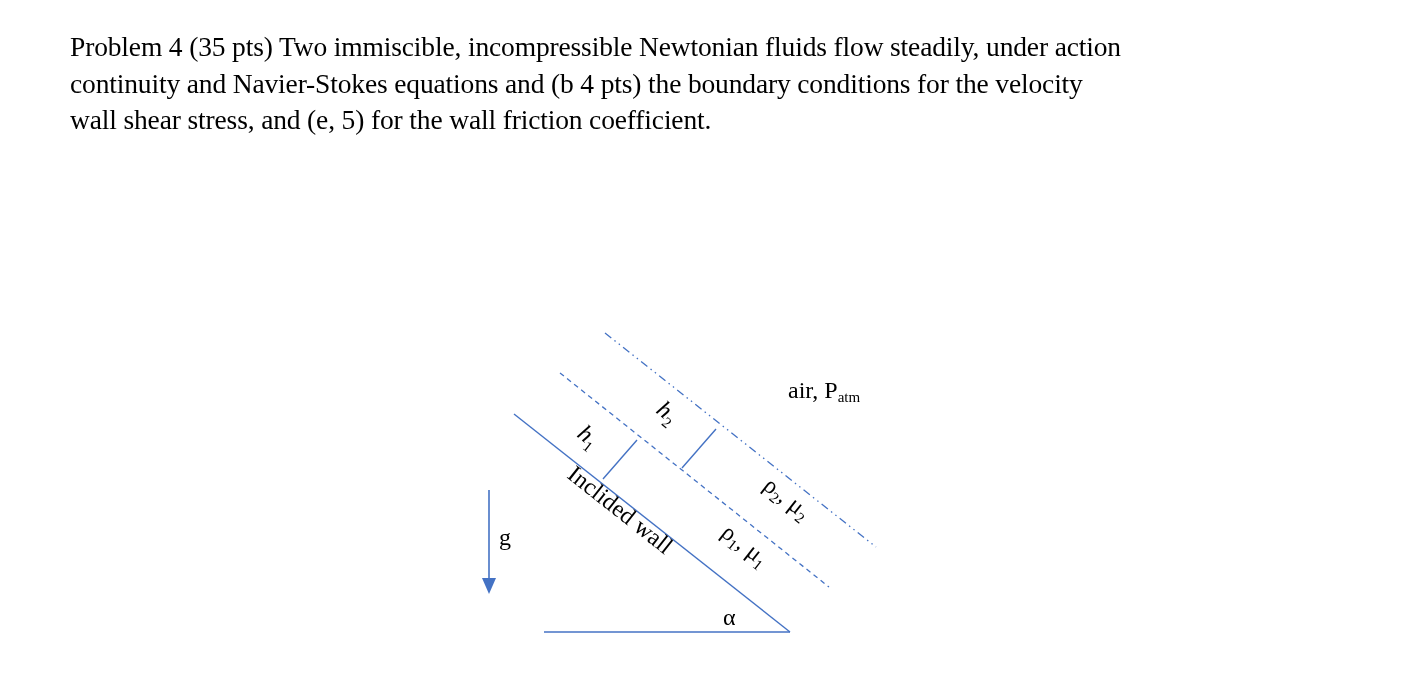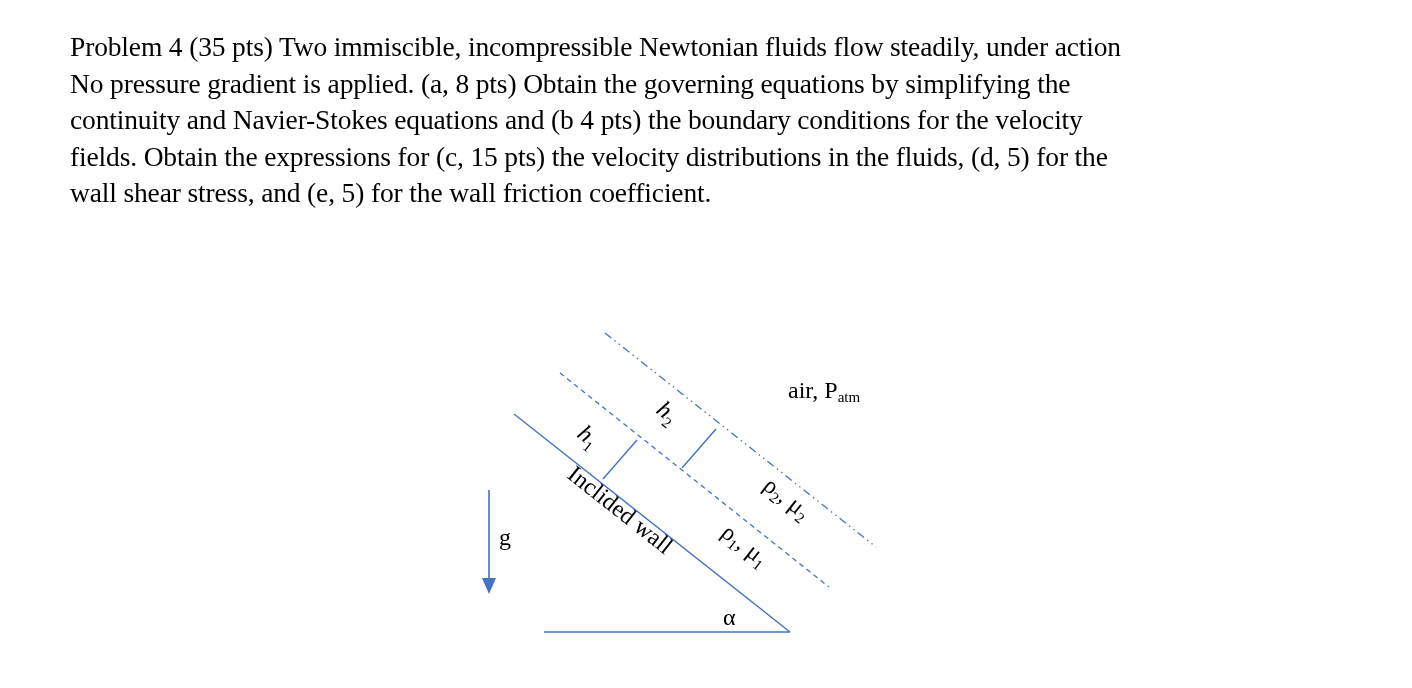--- a/index.html
+++ b/index.html
@@ -40,23 +40,21 @@
     svg text {
       font-family: "Liberation Serif", "DejaVu Serif", serif;
       fill: #000000;
     }
   </style>
 </head>
 <body>
 
 <div class="problem-text">
   <span class="line">Problem 4 (35 pts) Two immiscible, incompressible Newtonian fluids flow steadily, under action</span>
-  <span class="line">No pressure gradient is applied. (a, 8 pts) Obtain the governing equations by simplifying the</span>
   <span class="line">continuity and Navier-Stokes equations and (b 4 pts) the boundary conditions for the velocity</span>
-  <span class="line">fields. Obtain the expressions for (c, 15 pts) the velocity distributions in the fluids, (d, 5) for the</span>
   <span class="line">wall shear stress, and (e, 5) for the wall friction coefficient.</span>
 </div>
 
 <svg class="figure" viewBox="0 0 1412 688" xmlns="http://www.w3.org/2000/svg">
 
   <g>
     <line x1="489" y1="490" x2="489" y2="580" stroke="#4472C4" stroke-width="1.6"></line>
     <polygon points="482,578 496,578 489,594" fill="#4472C4"></polygon>
   </g>
   <text x="499" y="545" font-size="24">g</text>

